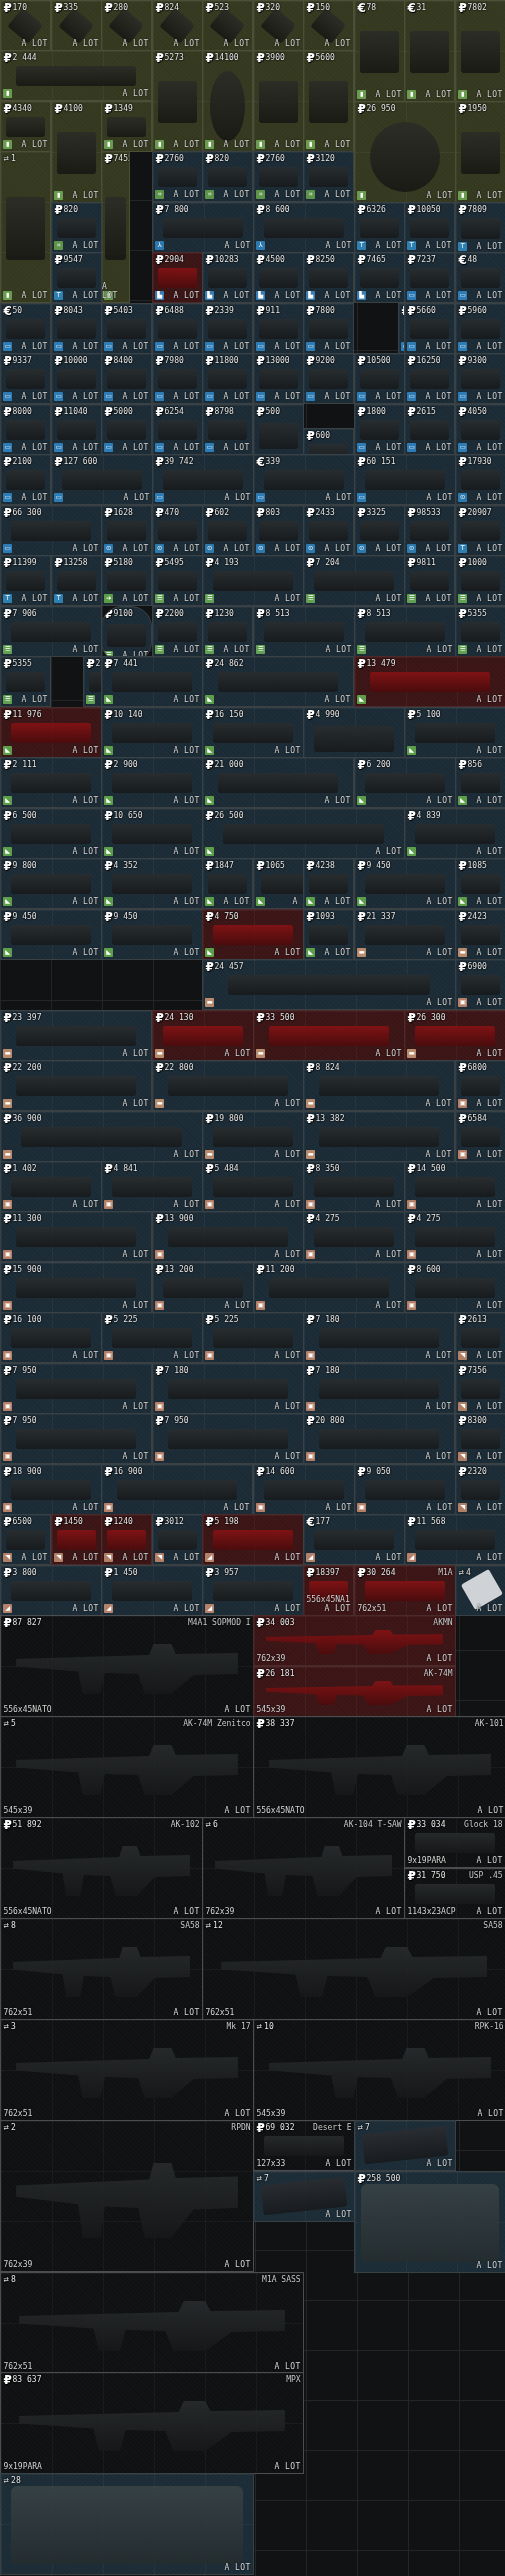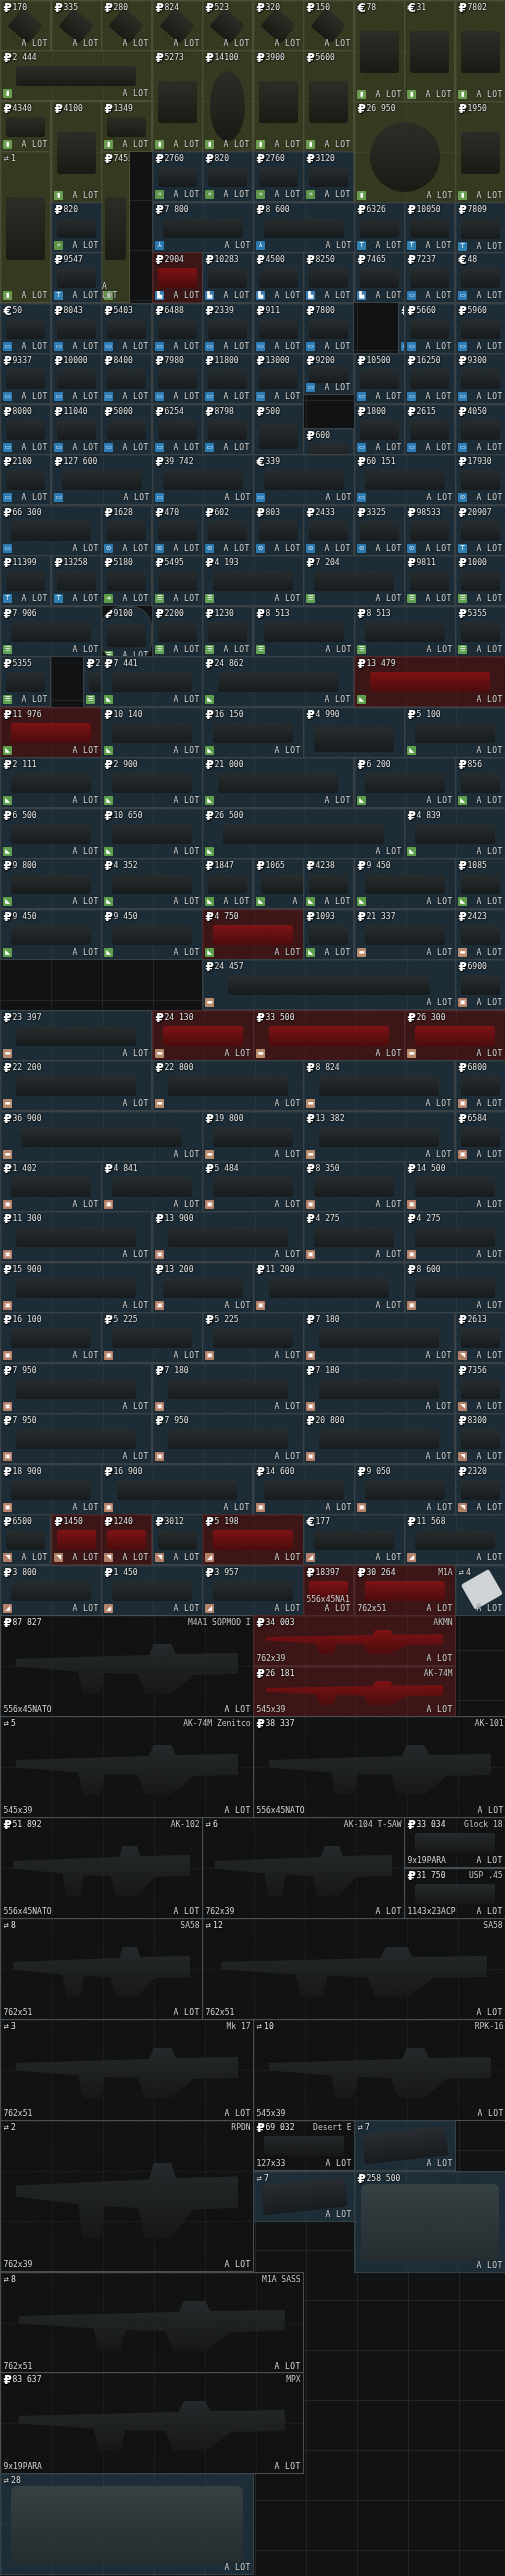--- a/index.html
+++ b/index.html
@@ -375,21 +375,21 @@
       <div class="price"><span class="cur">₽</span><span>11800</span></div>
       <div class="badge b-muzzle">▭</div>
       <div class="qty">A LOT</div>
     </div>
     <div class="item blue" style="left: 253px; top: 353px; width: 51px; height: 51px;">
       <div class="sil"></div>
       <div class="price"><span class="cur">₽</span><span>13000</span></div>
       <div class="badge b-muzzle">▭</div>
       <div class="qty">A LOT</div>
     </div>
-    <div class="item blue" style="left: 303px; top: 353px; width: 51px; height: 42px; padding-left: 7px;">
+    <div class="item blue" style="left: 303px; top: 353px; width: 51px; height: 51px; padding-left: 7px;">
       <div class="sil"></div>
       <div class="price"><span class="cur">₽</span><span>9200</span></div>
       <div class="badge b-muzzle">▭</div>
       <div class="qty">A LOT</div>
     </div>
     <div class="item blue" style="left: 354px; top: 353px; width: 51px; height: 51px;">
       <div class="sil"></div>
       <div class="price"><span class="cur">₽</span><span>10500</span></div>
       <div class="badge b-muzzle">▭</div>
       <div class="qty">A LOT</div>

